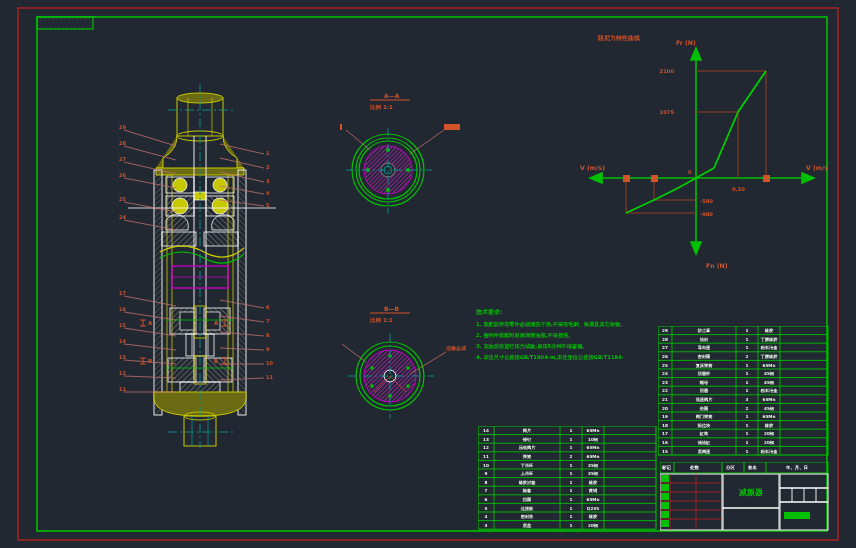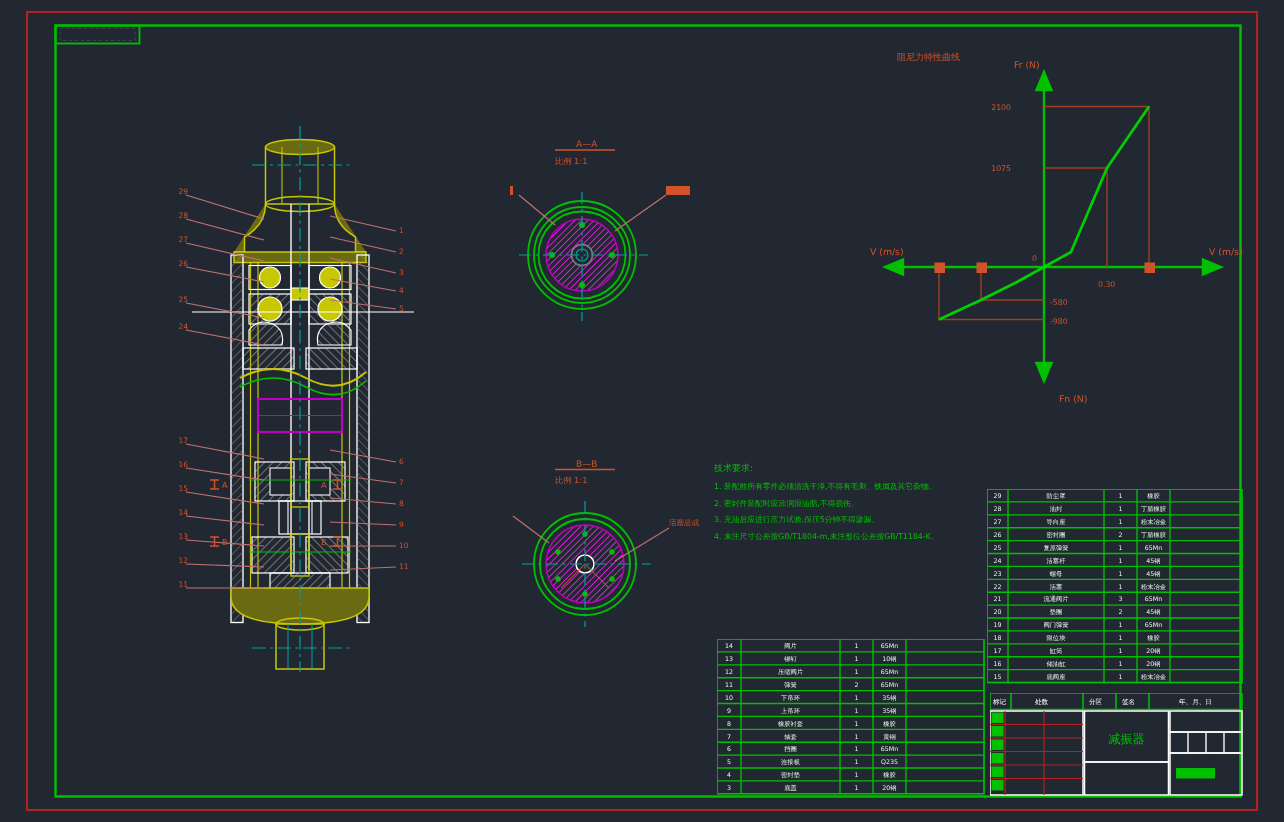--- a/index.html
+++ b/index.html
@@ -1,18 +1,18 @@
 <!DOCTYPE html>
 <html><head>
 <meta charset="utf-8">
 <style>
   html,body{margin:0;padding:0;background:#222831;}
   body{width:856px;height:548px;overflow:hidden;
        font-family:"DejaVu Sans","Liberation Sans",sans-serif;}
-  #stage{position:relative;width:820px;height:548px;background:#222831;}
+  #stage{position:relative;width:820px;height:548px;background:#222831;font-weight:bold;}
   .abs{position:absolute;}
   svg{display:block;}
   .t{font-family:"DejaVu Sans","Liberation Sans",sans-serif;}
 </style>
 </head>
 <body>
 
 <div id="stage">
 
   <svg class="abs" style="left:0;top:0" width="856" height="548">

